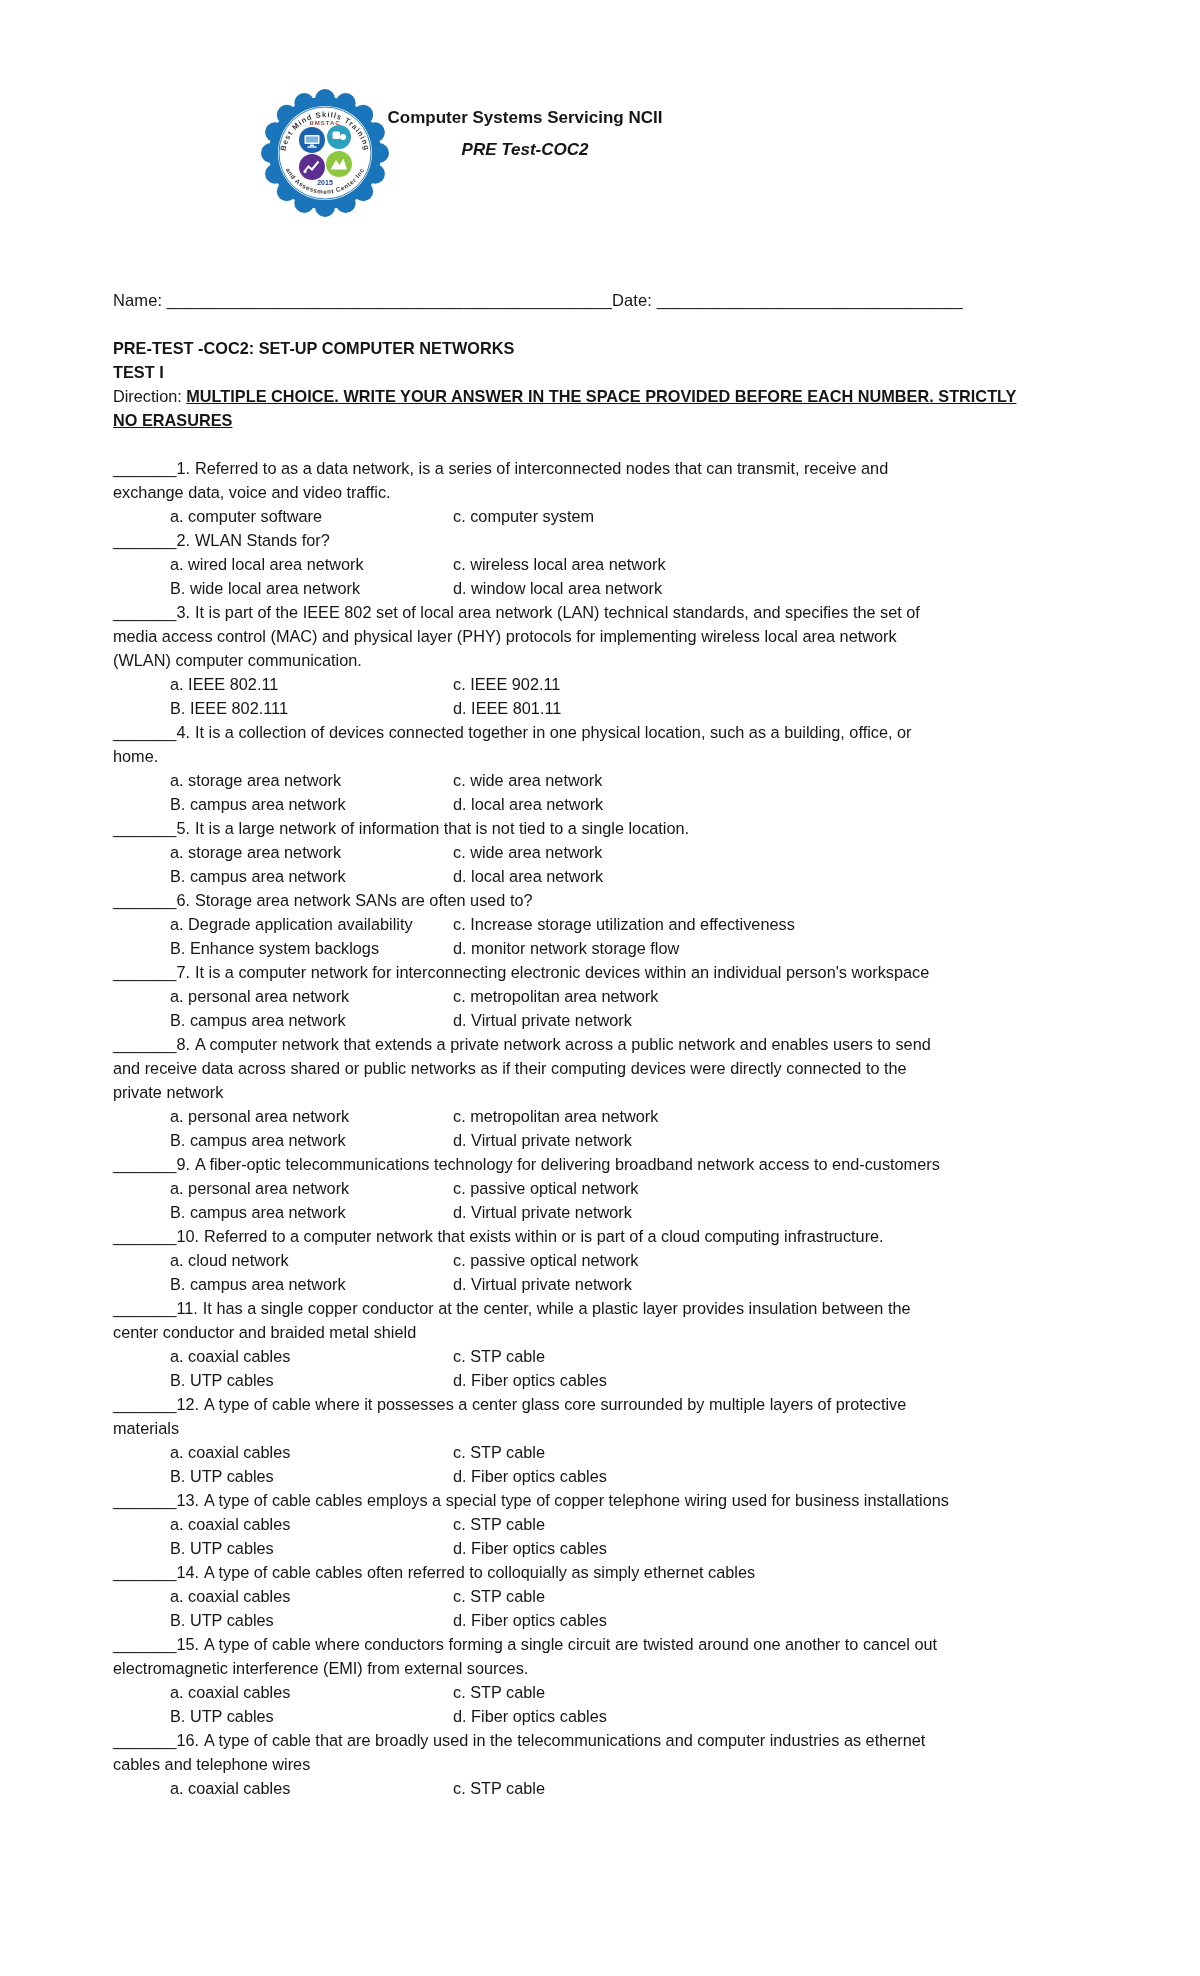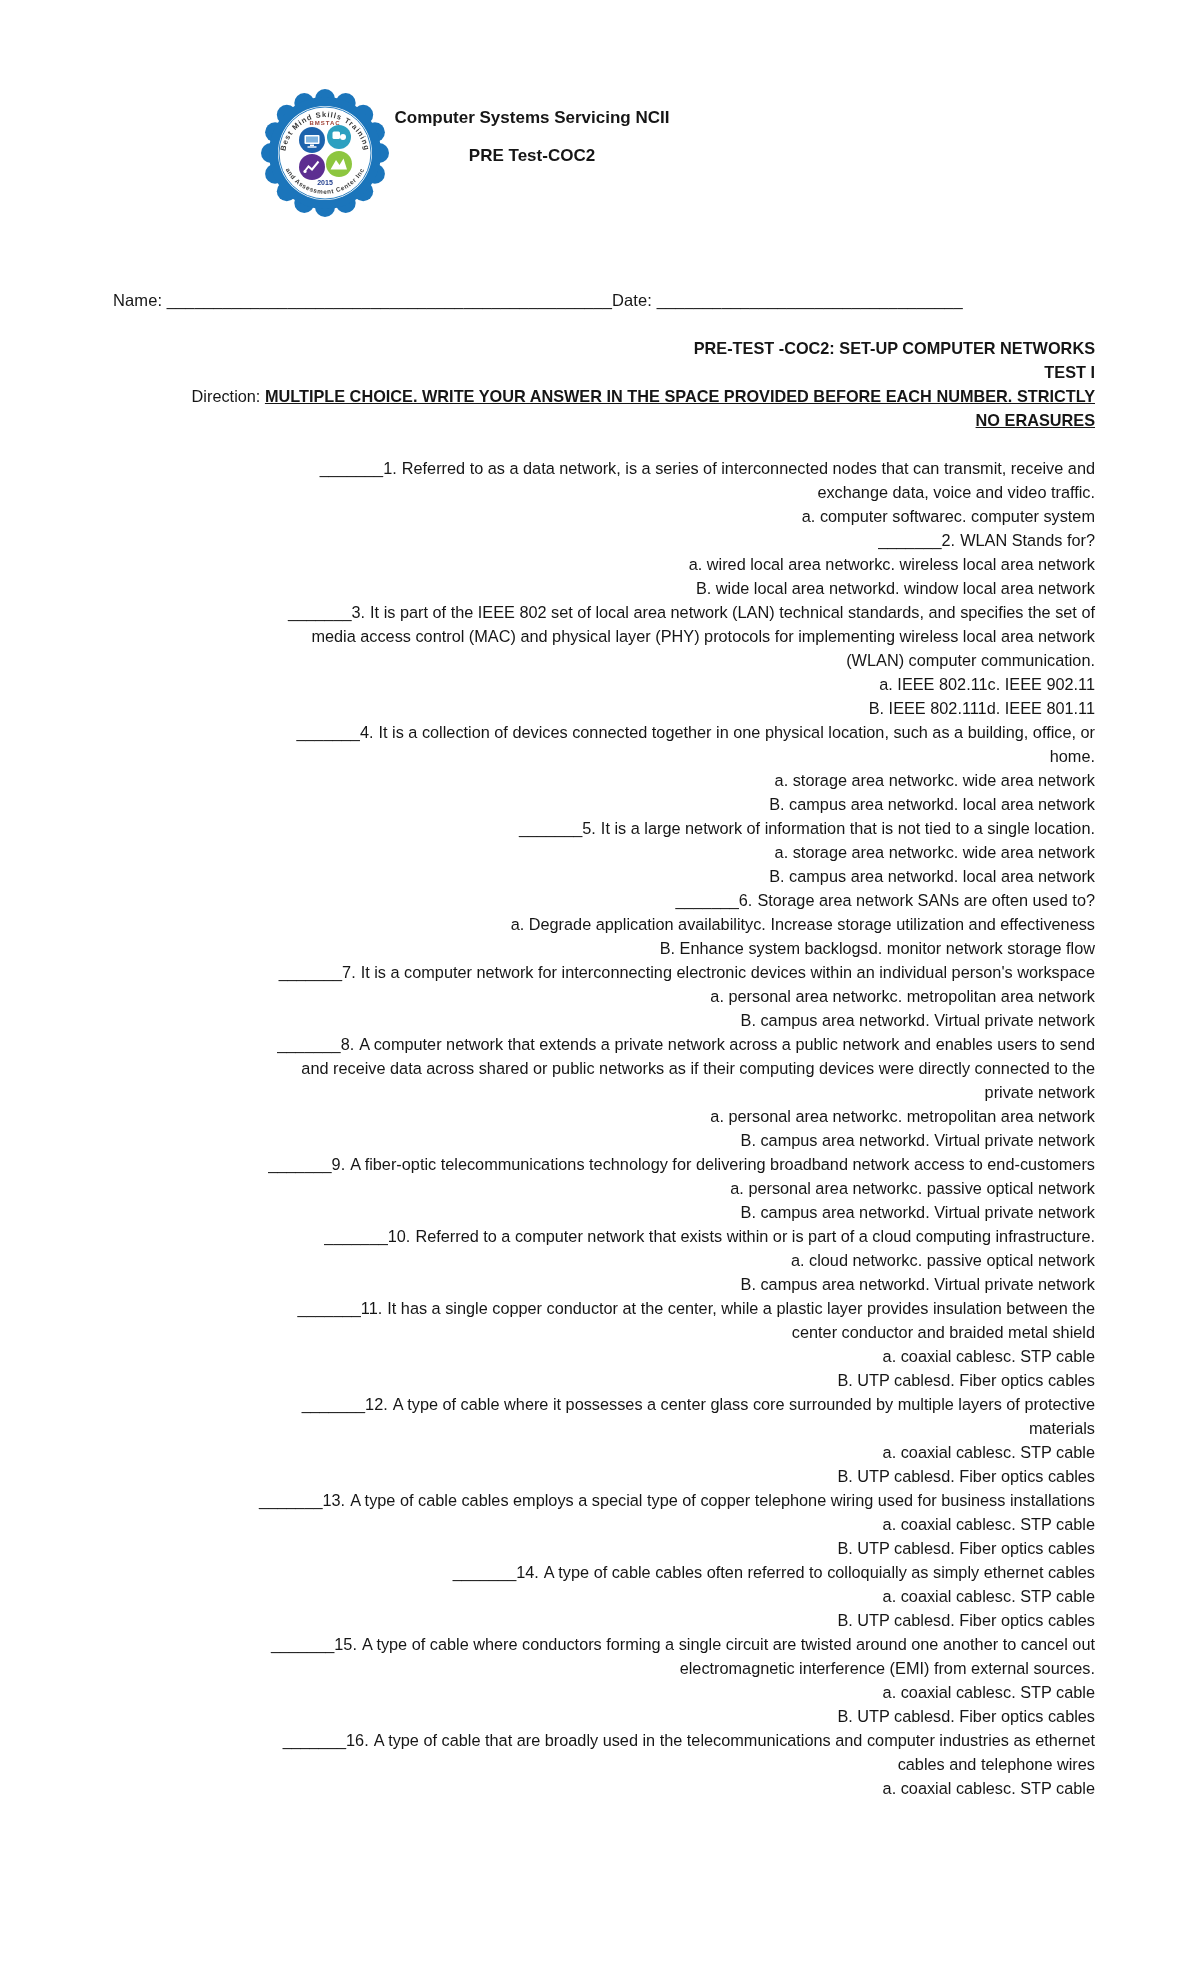--- a/index.html
+++ b/index.html
@@ -7,31 +7,31 @@
     position:relative;
     width:1200px;height:1976px;
     background:#ffffff;
     color:#161616;
     font-family:"Liberation Sans", sans-serif;
     margin:0 auto;
     overflow:hidden;
   }
   .logo-wrap{position:absolute;left:260px;top:82px;width:130px;height:142px;}
   .header-titles{
-    position:absolute;left:339px;top:108px;width:386px;
+    position:absolute;left:332px;top:108px;width:386px;
     text-align:center;font-weight:bold;font-size:17px;line-height:20px;
   }
-  .header-titles .t2{margin-top:18px;}
+  .header-titles .t2{margin-top:12px;font-style:italic;}
   .name-line{
     position:absolute;left:113px;top:259px;
     font-size:16.5px;white-space:nowrap;letter-spacing:.1px;margin-top:32px;
   }
   .content{
     position:absolute;left:113px;top:336px;width:982px;
-    font-size:16.3px;line-height:24px;text-align:right;
+    font-size:16.3px;line-height:24px;
   }
   .sec-head,.test-label{font-weight:bold;}
   .dir-strong{font-weight:bold;text-decoration:underline;}
   .spacer{height:24px;}
   .q-line{white-space:nowrap;}
   .qnum{margin-right:5px;}
   .opt-row{padding-left:57px;white-space:nowrap;}
   .opt-left{display:inline-block;min-width:283px;}
 </style>
 </head>

